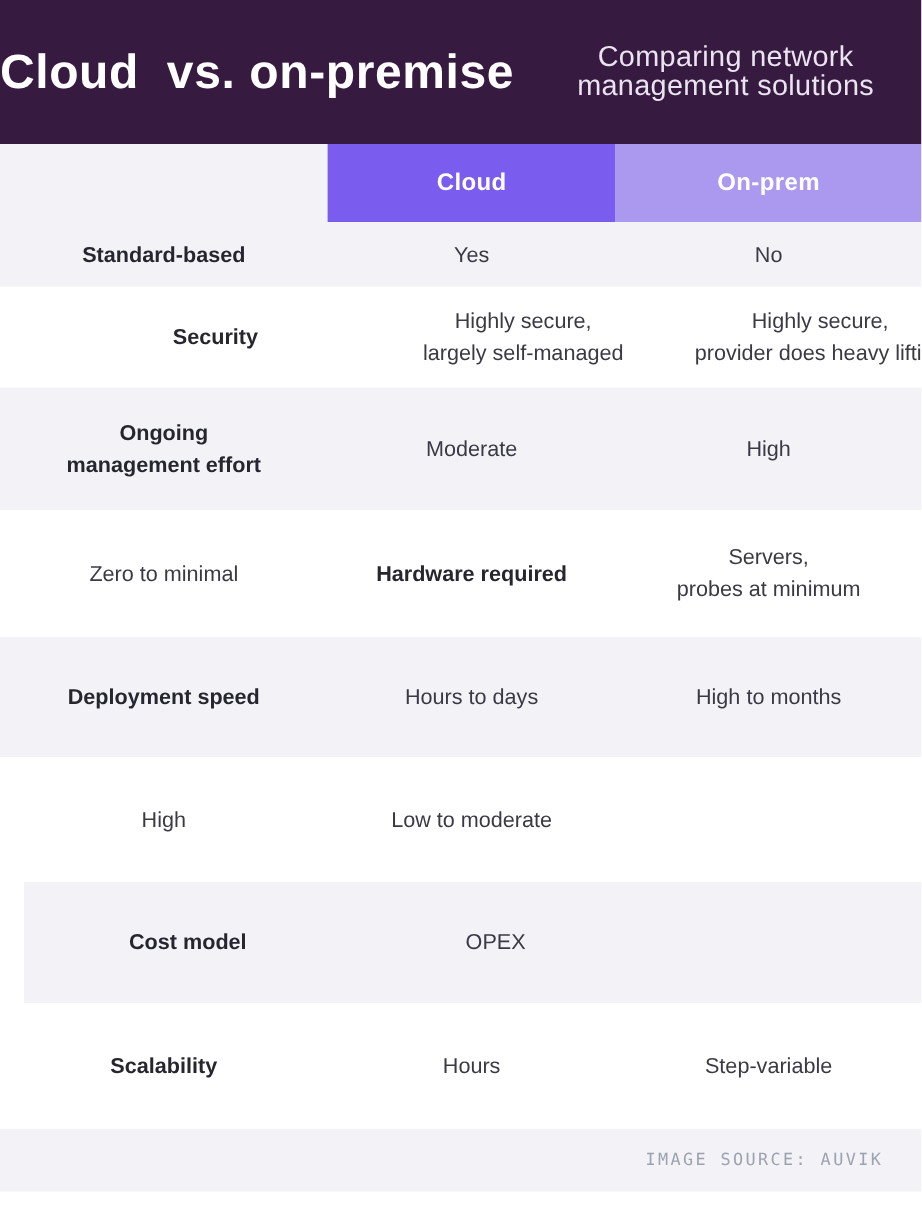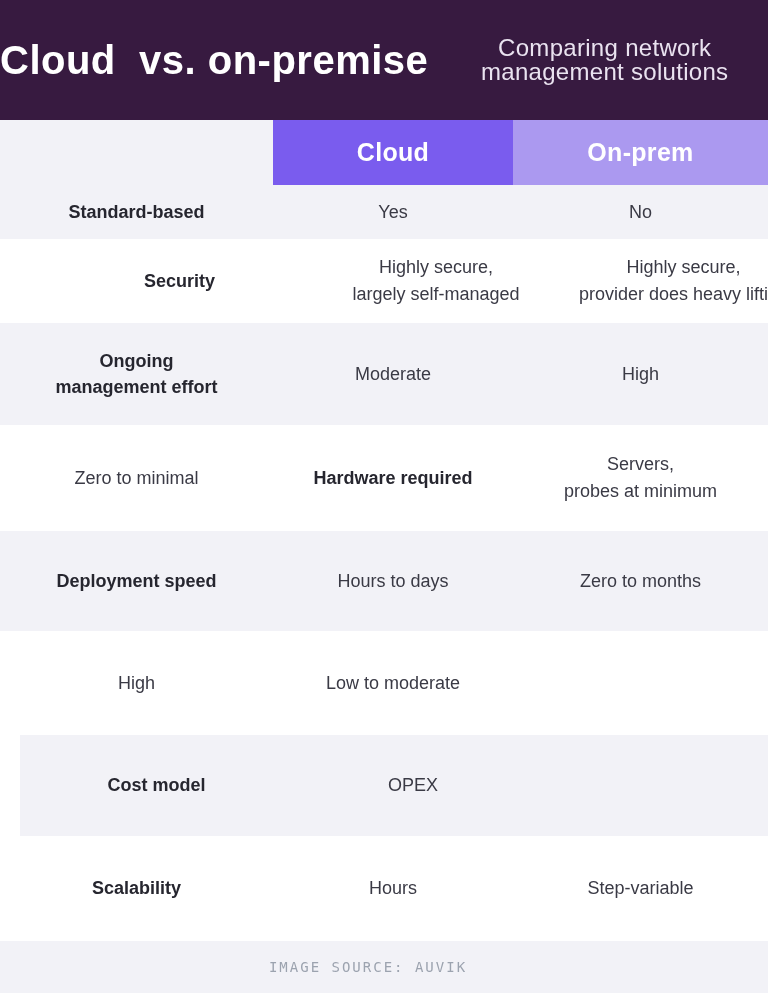--- a/index.html
+++ b/index.html
@@ -45,21 +45,21 @@
     height: 65px;
     display: grid;
     grid-template-columns: 273px 240px 255px;
   }
   .colhead .spacer { background: var(--row_alt_bg, #F2F2F7); }
   .colhead .head {
     display: flex;
     align-items: center;
     justify-content: center;
     color: #ffffff;
-    font-size: 25px;
+    font-size: 20px;
     font-weight: 700;
     letter-spacing: 0.3px;
   }
   .colhead .cloud-head  { background: var(--cloud_bg, #7A5CEE); }
   .colhead .onprem-head { background: var(--onprem_bg, #AB99F0); }
 
   
   #rows .row {
     display: grid;
     grid-template-columns: 273px 240px 255px;
@@ -93,21 +93,21 @@
     font-weight: 400;
     color: var(--cell_color, #3A3A45);
   }
 
   
   .foot {
     height: 52px;
     background: var(--row_alt_bg, #F2F2F7);
     display: flex;
     align-items: center;
-    justify-content: center;
+    justify-content: flex-end;
     padding-right: 32px;
   }
   .foot span {
     font-family: "DejaVu Sans Mono", "Liberation Mono", monospace;
     font-size: 14px;
     letter-spacing: 2px;
     color: var(--footer_color, #9CA3AF);
   }
 </style>
 </head>
@@ -151,21 +151,21 @@
     <div class="row">
       <div class="cell value cloud">Zero to minimal</div>
       <div class="cell label">Hardware required</div>
       <div class="cell value onprem">Servers,
 probes at minimum</div>
     </div>
 
     <div class="row">
       <div class="cell label">Deployment speed</div>
       <div class="cell value cloud">Hours to days</div>
-      <div class="cell value onprem">Zero to months</div>
+      <div class="cell value onprem">High to months</div>
     </div>
 
     <div class="row">
       <div class="cell value cloud">High</div>
       <div class="cell value onprem">Low to moderate</div>
     </div>
 
     <div class="row">
       <div class="cell label">Cost model</div>
       <div class="cell value cloud">OPEX</div>

